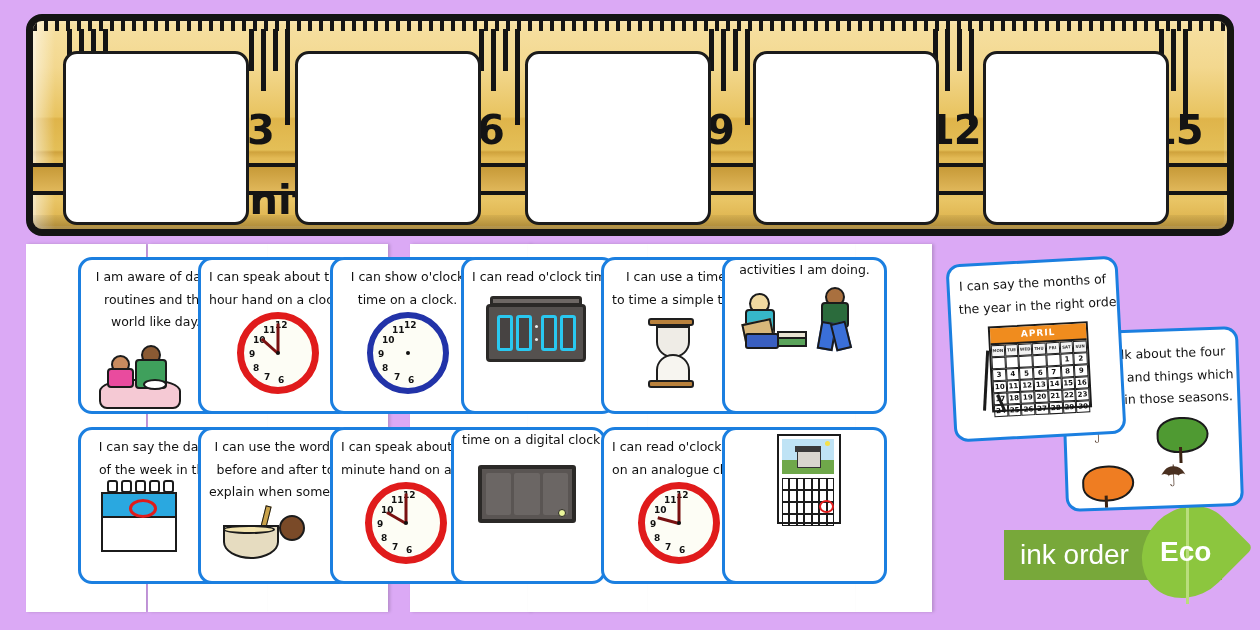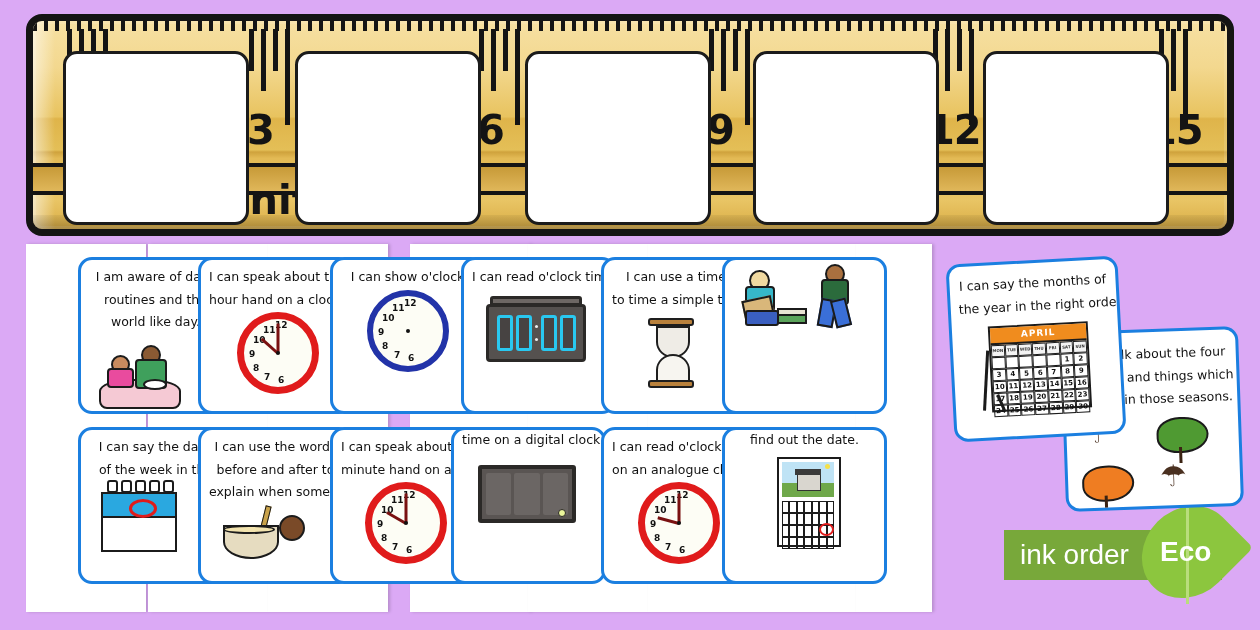--- a/index.html
+++ b/index.html
@@ -464,20 +464,21 @@
         <div class="clock-num" style="left:34px; top:56px;">6</div>
         <div class="hand" style="left:34px; top:33px; width:30px; height:3px; transform:rotate(-90deg);"></div>
         <div class="hand" style="left:34px; top:33px; width:22px; height:3px; transform:rotate(222deg);"></div>
         <div class="clock-pin" style="left:32px; top:32px;"></div>
       </div>
     </div>
   </div>
 
   <div class="card" style="left:330px; top:13px; width:155px; height:157px;">
     <div class="card-text">I can show o'clock</div>
+    <div class="card-text" style="padding-top:0">time on a clock.</div>
     <div class="card-art" style="height:88px">
       <div class="clock blue" style="left:34px; top:-2px; width:82px; height:82px;">
         <div class="clock-num" style="left:31px; top:2px;">12</div>
         <div class="clock-num" style="left:19px; top:7px;">11</div>
         <div class="clock-num" style="left:9px; top:17px;">10</div>
         <div class="clock-num" style="left:5px; top:31px;">9</div>
         <div class="clock-num" style="left:9px; top:45px;">8</div>
         <div class="clock-num" style="left:21px; top:54px;">7</div>
         <div class="clock-num" style="left:35px; top:57px;">6</div>
         <div class="clock-pin" style="left:33px; top:33px;"></div>
@@ -507,20 +508,21 @@
     <div class="card-text" style="padding-top:0">to time a simple task.</div>
     <div class="card-art" style="height:86px">
       <div class="hg-cap" style="left:44px; top:4px; width:46px; height:8px;"></div>
       <div class="hourglass-top" style="left:52px; top:12px; width:30px; height:28px; border-radius:0 0 50% 50%; background:#efece6;"></div>
       <div class="hourglass-bot" style="left:52px; top:40px; width:30px; height:28px; border-radius:50% 50% 0 0; background:#f7f5f0;"></div>
       <div class="hg-cap" style="left:44px; top:66px; width:46px; height:8px;"></div>
     </div>
   </div>
 
   <div class="card" style="left:722px; top:13px; width:165px; height:157px;">
+    <div class="card-text" style="padding-top:0">activities I am doing.</div>
     <div class="card-art" style="height:72px">
 
       <div class="kid-head" style="left:24px; top:8px; width:17px; height:17px; background:#f0d9a0; border:2px solid #1b1b1b;"></div>
       <div class="kid-body" style="left:20px; top:24px; width:26px; height:22px; background:#36b7c9; border:2px solid #1b1b1b;"></div>
       <div style="position:absolute; left:18px; top:36px; width:26px; height:16px; background:#d9b77a; border:2px solid #1b1b1b; transform:rotate(-12deg);"></div>
       <div style="position:absolute; left:20px; top:48px; width:30px; height:12px; background:#3a5fc0; border:2px solid #1b1b1b; border-radius:3px;"></div>
 
       <div style="position:absolute; left:52px; top:46px; width:26px; height:6px; background:#e8e3d2; border:2px solid #1b1b1b;"></div>
       <div style="position:absolute; left:52px; top:52px; width:26px; height:6px; background:#5aa35a; border:2px solid #1b1b1b;"></div>
 
@@ -603,21 +605,20 @@
         <div class="clock-num" style="left:20px; top:53px;">7</div>
         <div class="clock-num" style="left:34px; top:56px;">6</div>
         <div class="hand" style="left:34px; top:33px; width:30px; height:3px; transform:rotate(-90deg);"></div>
         <div class="hand" style="left:34px; top:33px; width:22px; height:3px; transform:rotate(195deg);"></div>
         <div class="clock-pin" style="left:32px; top:32px;"></div>
       </div>
     </div>
   </div>
 
   <div class="card" style="left:722px; top:183px; width:165px; height:157px;">
-    <div class="card-text" style="padding-top:0">find out the date.</div>
     <div class="card-art" style="height:92px">
       <div class="photo-frame" style="left:52px; top:2px; width:60px; height:86px;">
         <div class="photo-sky" style="left:3px; top:3px; width:52px; height:26px;"></div>
         <div class="photo-grass" style="left:3px; top:24px; width:52px; height:14px;"></div>
         <div class="photo-house" style="left:18px; top:14px; width:22px; height:16px;"></div>
         <div class="photo-roof" style="left:16px; top:10px; width:26px; height:6px;"></div>
         <div style="position:absolute; left:46px; top:5px; width:5px; height:5px; border-radius:50%; background:#f5e04a;"></div>
         <div class="cal-grid" style="position:absolute; left:3px; top:42px; width:52px;">
           <div></div>
             <div></div>

